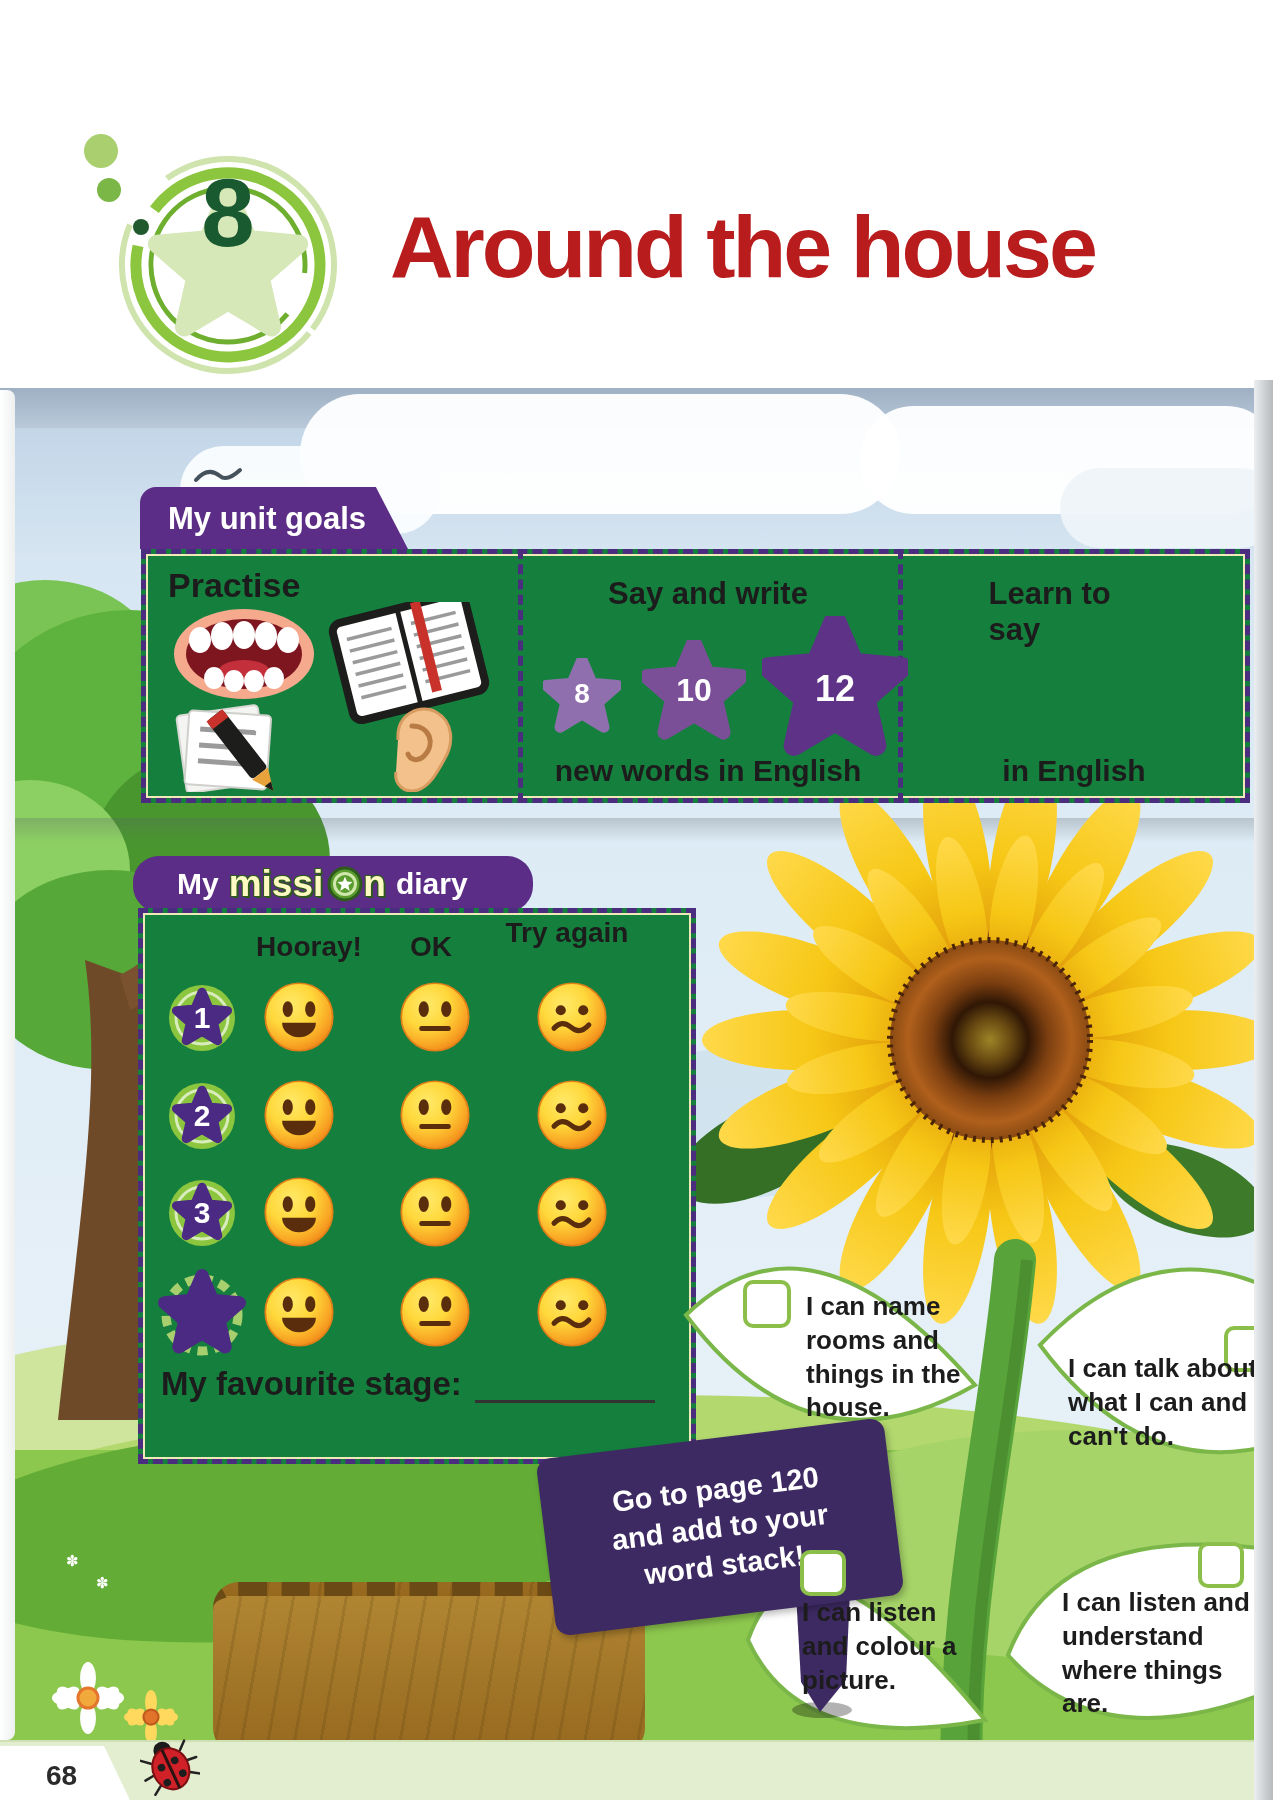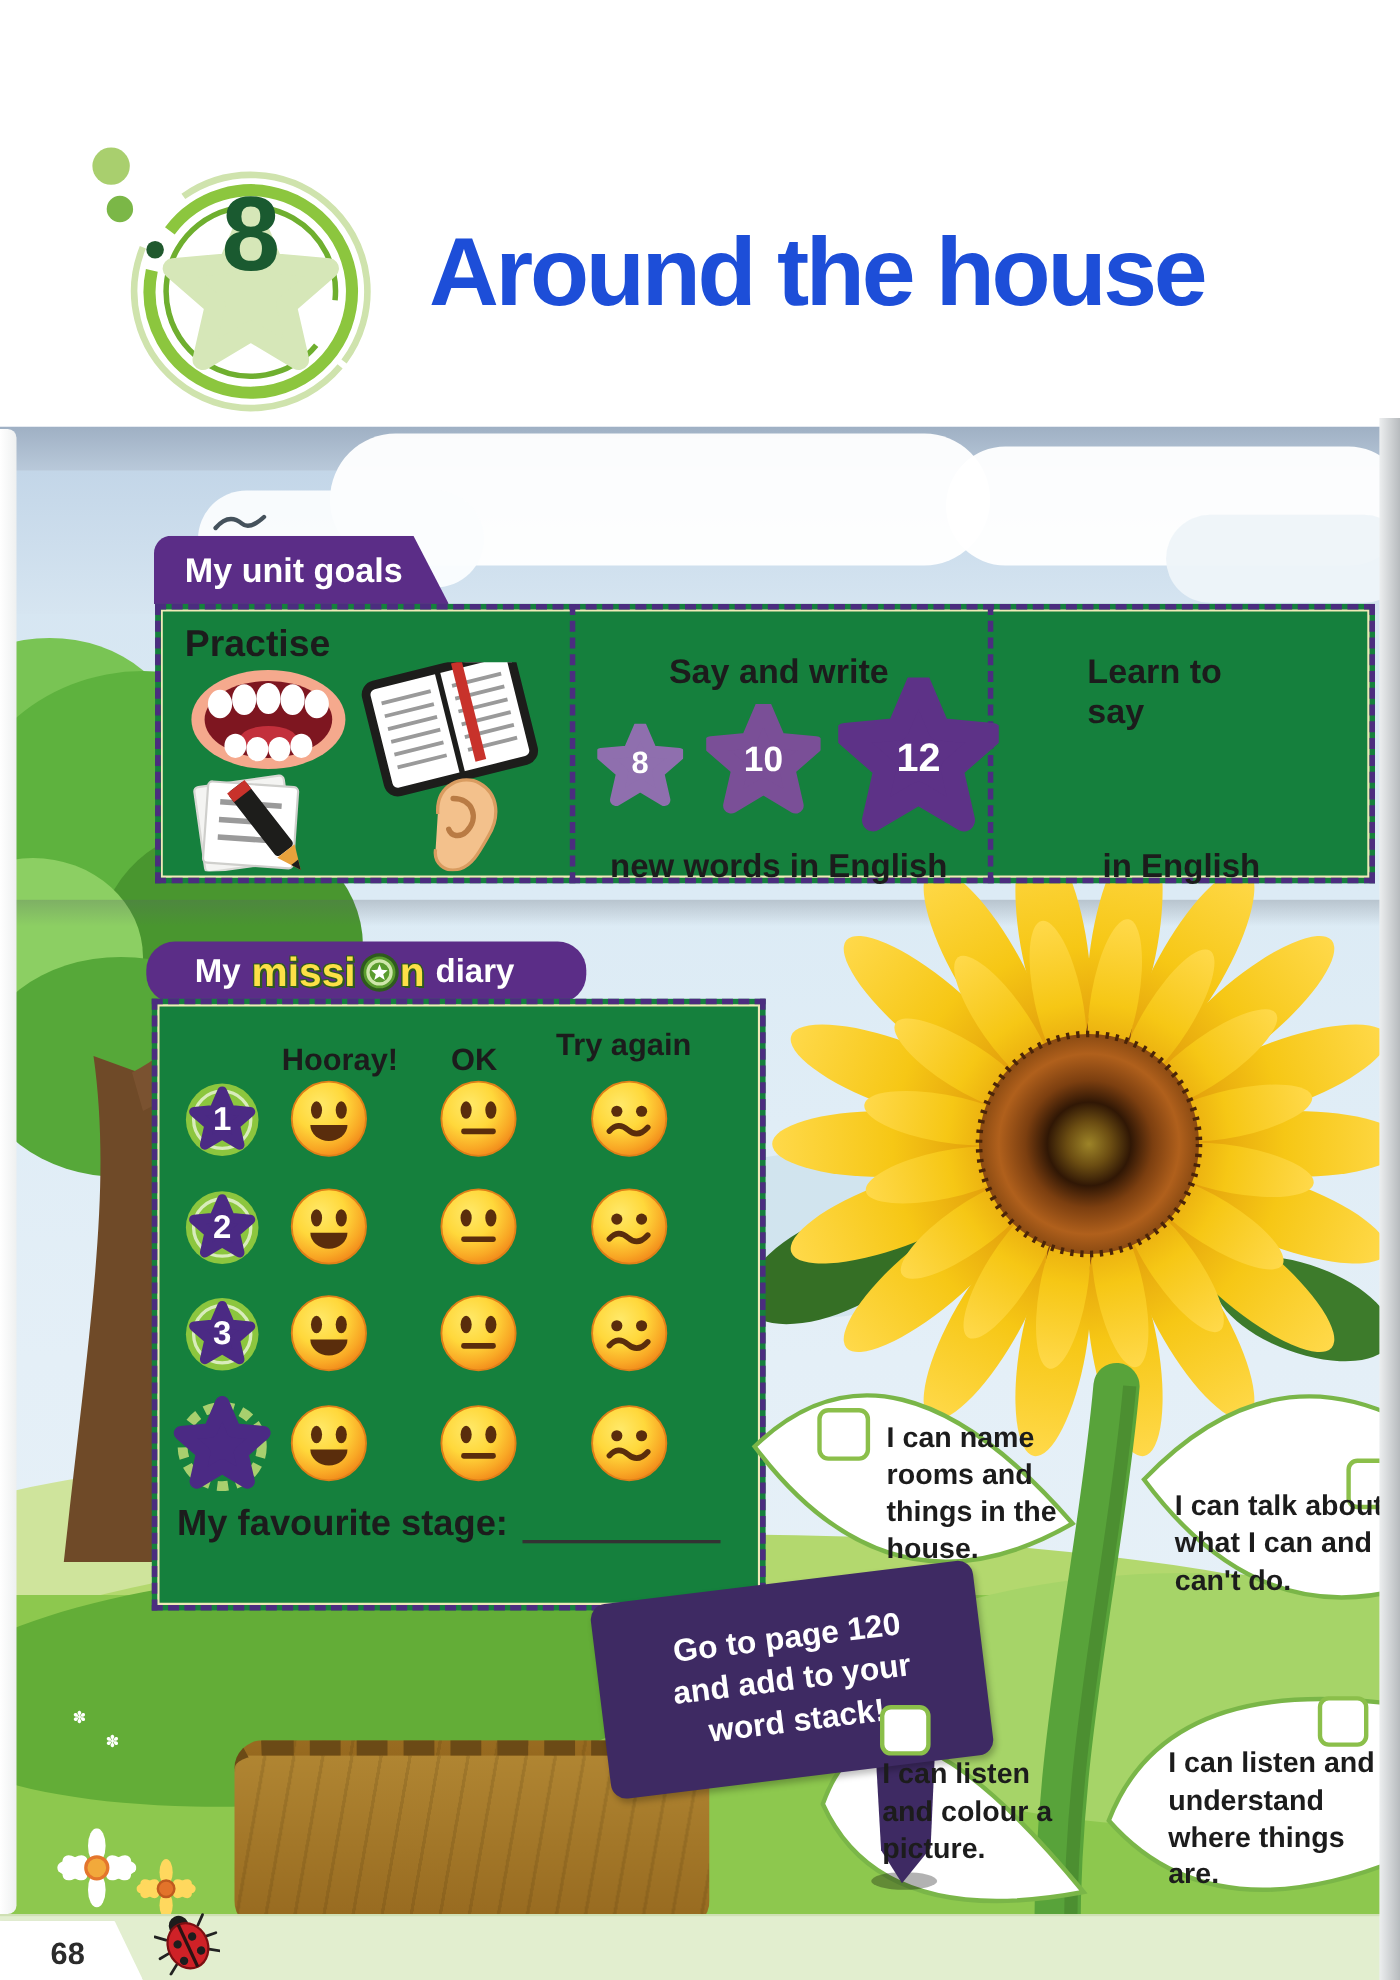--- a/index.html
+++ b/index.html
@@ -1,45 +1,45 @@
 <!DOCTYPE html>
 <html><head>
 <meta charset="utf-8">
 <style>
   html,body{margin:0;padding:0;background:#fff;}
   .page{position:relative;width:1273px;height:1800px;overflow:hidden;background:#fff;
         font-family:"Liberation Sans","DejaVu Sans",sans-serif;}
   .abs{position:absolute;}
   
-  .title{left:390px;top:196px;font-size:88px;font-weight:bold;color:#1d4ed8;letter-spacing:-3px;}
+  .title{left:390px;top:196px;font-size:88px;font-weight:bold;color:#b91c1c;letter-spacing:-3px;}
   
   .scene{left:0;top:388px;width:1273px;height:1412px;background:linear-gradient(#d3e3f0 0%,#dcebf5 30%,#e4eff7 60%,#e8f2f8 100%);}
   .skyband1{left:0;top:0;width:1273px;height:40px;background:linear-gradient(#9fb0c4,#b9c9da);}
   .skyband2{left:0;top:40px;width:1273px;height:130px;background:linear-gradient(#c3d6e8,#d6e5f1);}
   .cloud{background:#fff;border-radius:60px;opacity:.95;}
   .softblob{background:#c6dde9;border-radius:50%;opacity:.6;}
   .hill{border-radius:50%;}
   .grassbase{left:0;top:1062px;width:1273px;height:350px;background:#8dc84e;}
   .shadowstrip{left:0;top:430px;width:1273px;height:24px;background:linear-gradient(rgba(90,95,105,.28),rgba(90,95,105,0));}
   
   .ptab{background:#5b2d87;color:#fff;}
   .goals-tab{left:140px;top:487px;width:268px;height:62px;border-radius:16px 16px 0 0;
              clip-path:polygon(0 0,88% 0,100% 100%,0 100%);}
   .goals-tab span{position:absolute;left:28px;top:14px;font-size:31px;font-weight:bold;}
   .dashedbox{background:#15803d;border:5px dashed #4b2d7f;box-shadow:0 0 0 2px #efeab8 inset;}
   .goals-box{left:141px;top:549px;width:1099px;height:244px;}
   .vdivider{top:-5px;height:254px;width:0;border-left:5px dashed #4b2d7f;}
   .goal-label{font-size:31px;font-weight:bold;color:#1c1c1c;}
   .goal-caption{font-size:30px;font-weight:bold;color:#1c1c1c;}
-  .ctr{transform:translateX(-50%);margin-top:17px;}
+  .ctr{transform:translateX(-50%);}
   .starnum{color:#fff;font-weight:bold;text-align:center;}
   
   .mission-tab{left:133px;top:856px;width:400px;height:56px;border-radius:26px;display:flex;align-items:center;gap:10px;padding-left:44px;box-sizing:border-box;}
   .mission-tab .w{font-size:30px;font-weight:bold;color:#fff;}
-  .mission-green{font-size:37px;font-weight:bold;color:#fde047;
+  .mission-green{font-size:37px;font-weight:bold;color:#fef9c3;
      text-shadow:2px 2px 0 #2e5b1d,-1px -1px 0 #2e5b1d,1px -1px 0 #2e5b1d,-1px 1px 0 #2e5b1d;}
   .diary-box{left:138px;top:908px;width:548px;height:546px;}
   .colhdr{font-size:28px;font-weight:bold;color:#1c1c1c;}
   .fav{font-size:33px;font-weight:bold;color:#1c1c1c;}
   .favline{background:#333;height:3px;}
   
   .sign{left:545px;top:1438px;width:350px;height:178px;background:#3e2a63;border-radius:14px;
         transform:rotate(-7deg);color:#fff;font-size:29px;font-weight:bold;text-align:center;
         display:flex;flex-direction:column;justify-content:center;line-height:1.32;box-shadow:2px 4px 6px rgba(0,0,0,.25);}
   .hay{left:213px;top:1582px;width:432px;height:172px;border-radius:26px;

